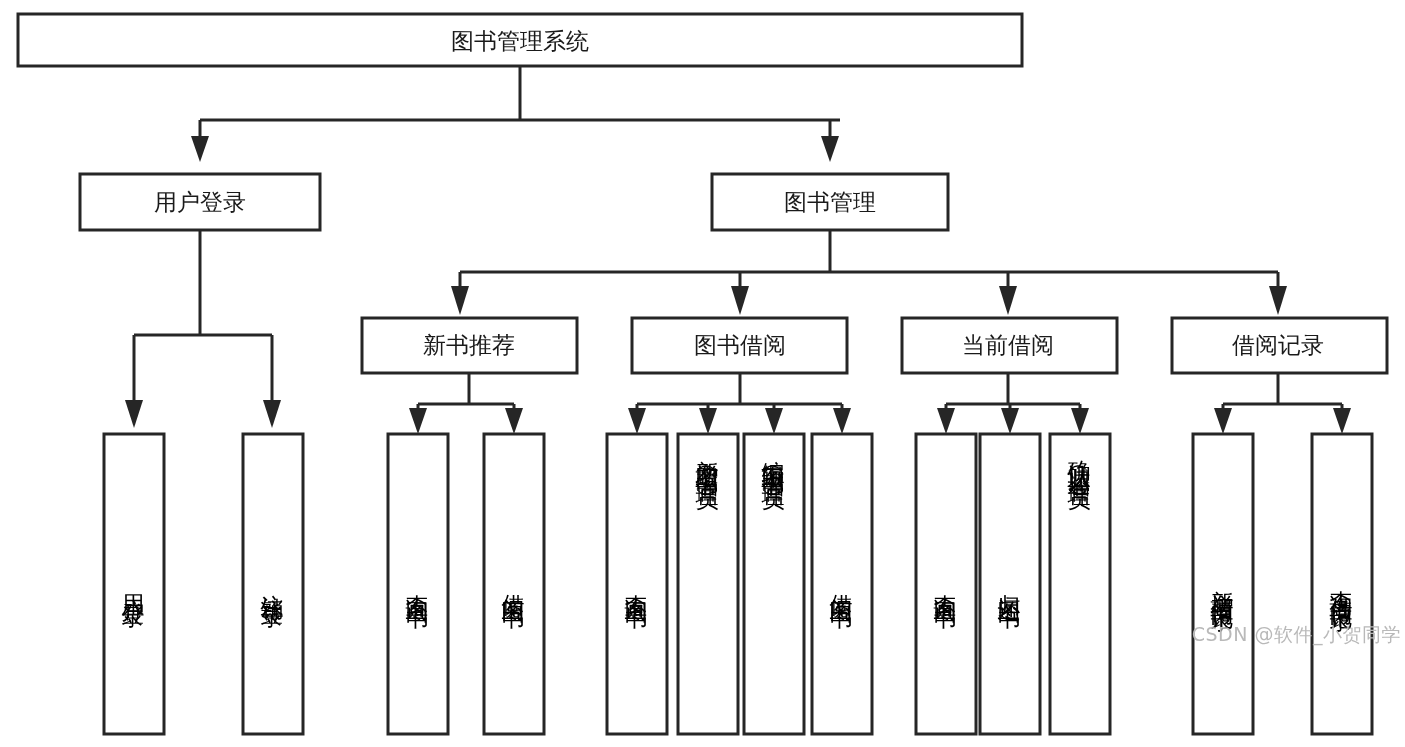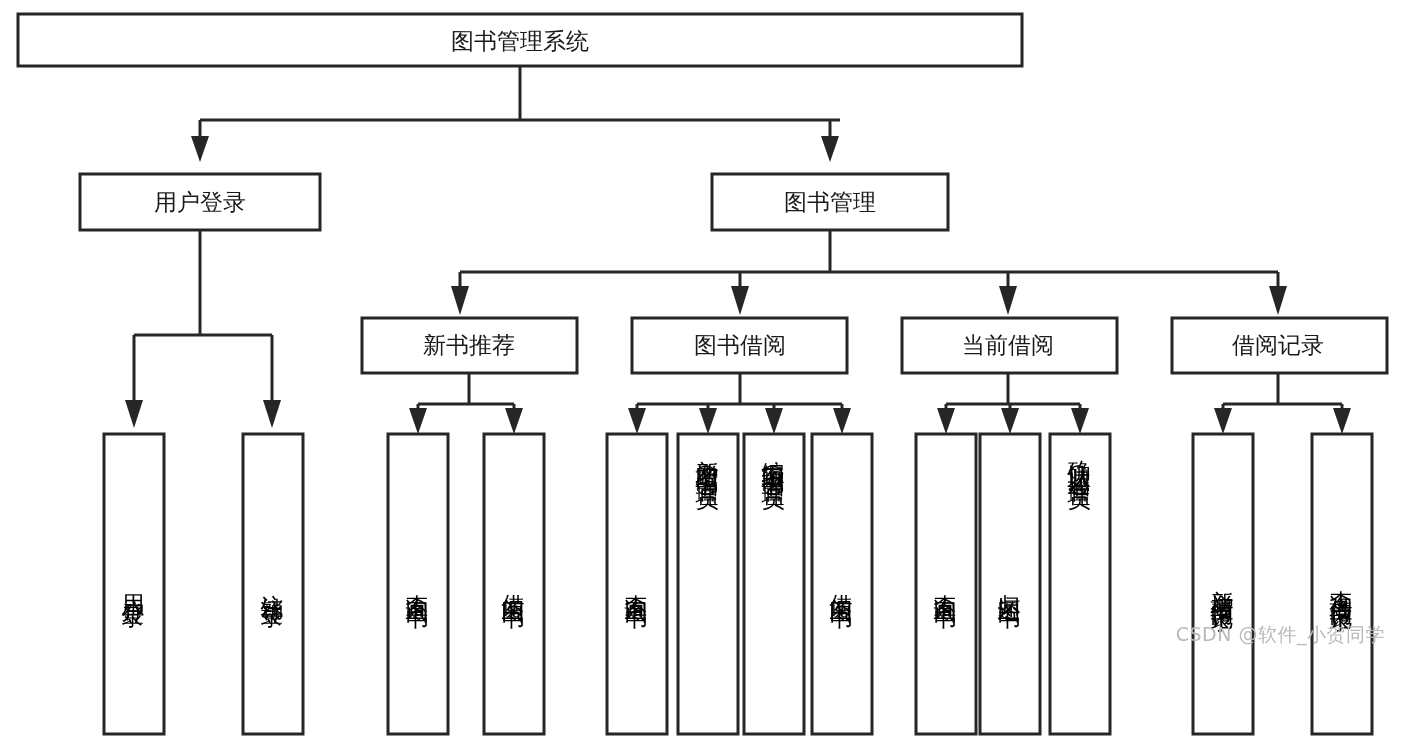--- a/index.html
+++ b/index.html
@@ -52,21 +52,21 @@
     font-family: "DejaVu Sans", "Liberation Sans", sans-serif;
     font-size: 23px;
     fill: #1a1a1a;
     writing-mode: vertical-rl;
     text-orientation: upright;
     letter-spacing: 4px;
     white-space: pre;
   }
   .watermark {
     position: absolute;
-    right: 20px;
+    right: 4px;
     bottom: 6px;
     font-family: "DejaVu Sans", "Liberation Sans", sans-serif;
     font-size: 19px;
     color: #b9b9b9;
     letter-spacing: 0.5px;
     user-select: none;
     white-space: nowrap;
   }
 </style>
 </head>

